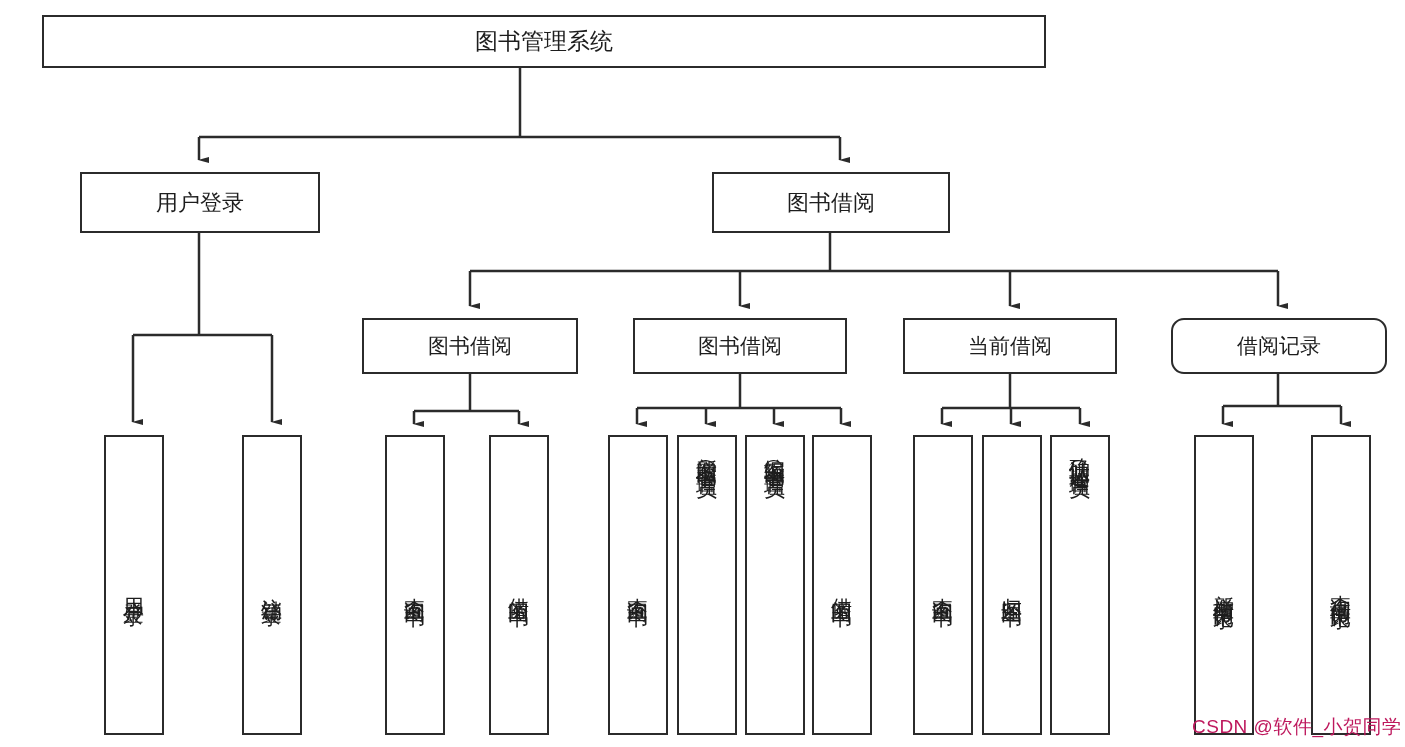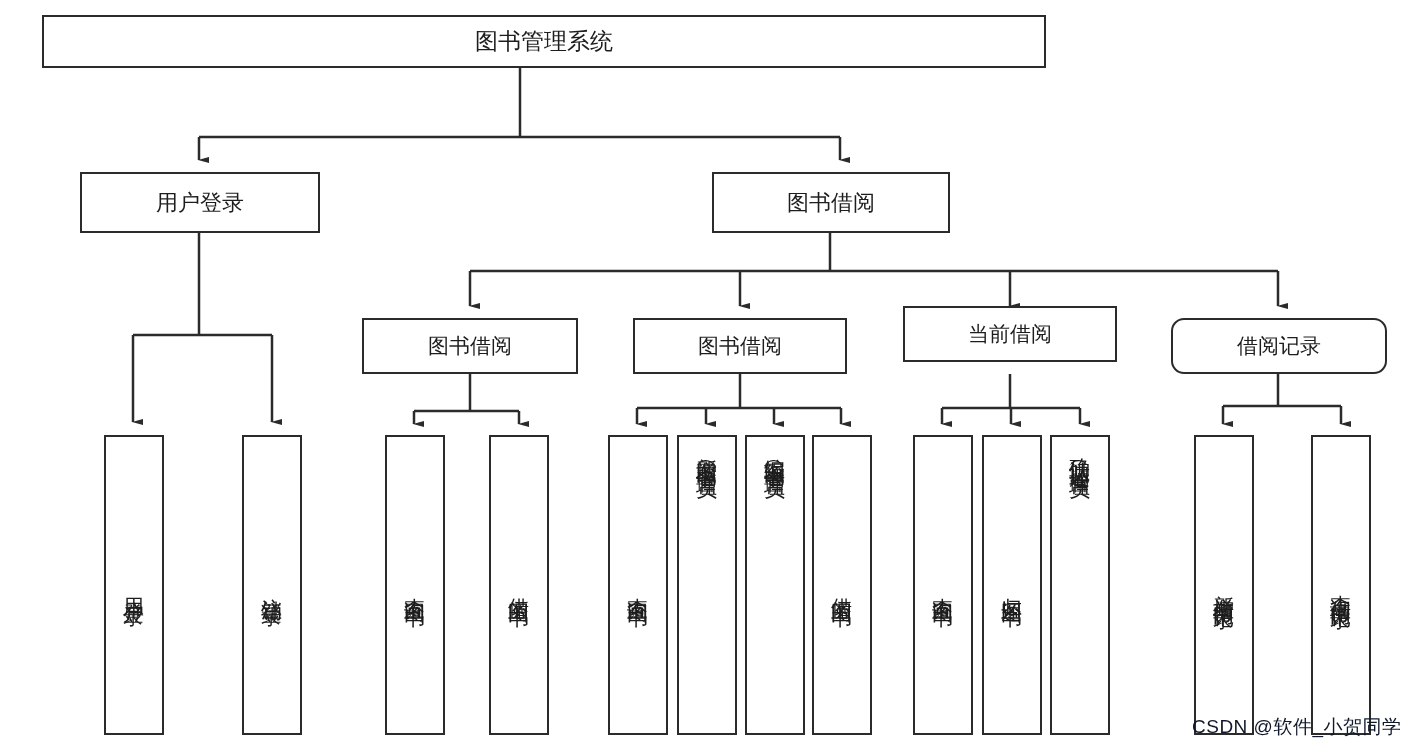--- a/index.html
+++ b/index.html
@@ -53,21 +53,21 @@
   }
   .vtext {
     writing-mode: vertical-rl;
     text-orientation: upright;
     letter-spacing: 3px;
     line-height: 1;
     white-space: nowrap;
   }
   .watermark {
     position: absolute;
-    color: #0f172a;
+    color: #be185d;
     font-size: 19px;
     white-space: nowrap;
     letter-spacing: 0.5px;
   }
 </style>
 </head>
 <body>
 
 <div id="canvas">
 
@@ -133,21 +133,21 @@
   <div class="node level2" style="left:712px; top:172px; width:238px; height:61px;">
     <span>图书借阅</span>
   </div>
 
   <div class="node level3" style="left:362px; top:318px; width:216px; height:56px;">
     <span>图书借阅</span>
   </div>
   <div class="node level3" style="left:633px; top:318px; width:214px; height:56px;">
     <span>图书借阅</span>
   </div>
-  <div class="node level3" style="left:903px; top:306px; width:214px; height:56px;">
+  <div class="node level3" style="left:903px; top:318px; width:214px; height:56px;">
     <span>当前借阅</span>
   </div>
   <div class="node level3" style="left:1171px; top:318px; width:216px; height:56px;border-radius:13px;">
     <span>借阅记录</span>
   </div>
 
   <div class="node leaf" style="left:104px; top:435px; width:60px; height:300px; align-items:center;">
     <span class="vtext">用户登录</span>
   </div>
   <div class="node leaf" style="left:242px; top:435px; width:60px; height:300px; align-items:center;">

